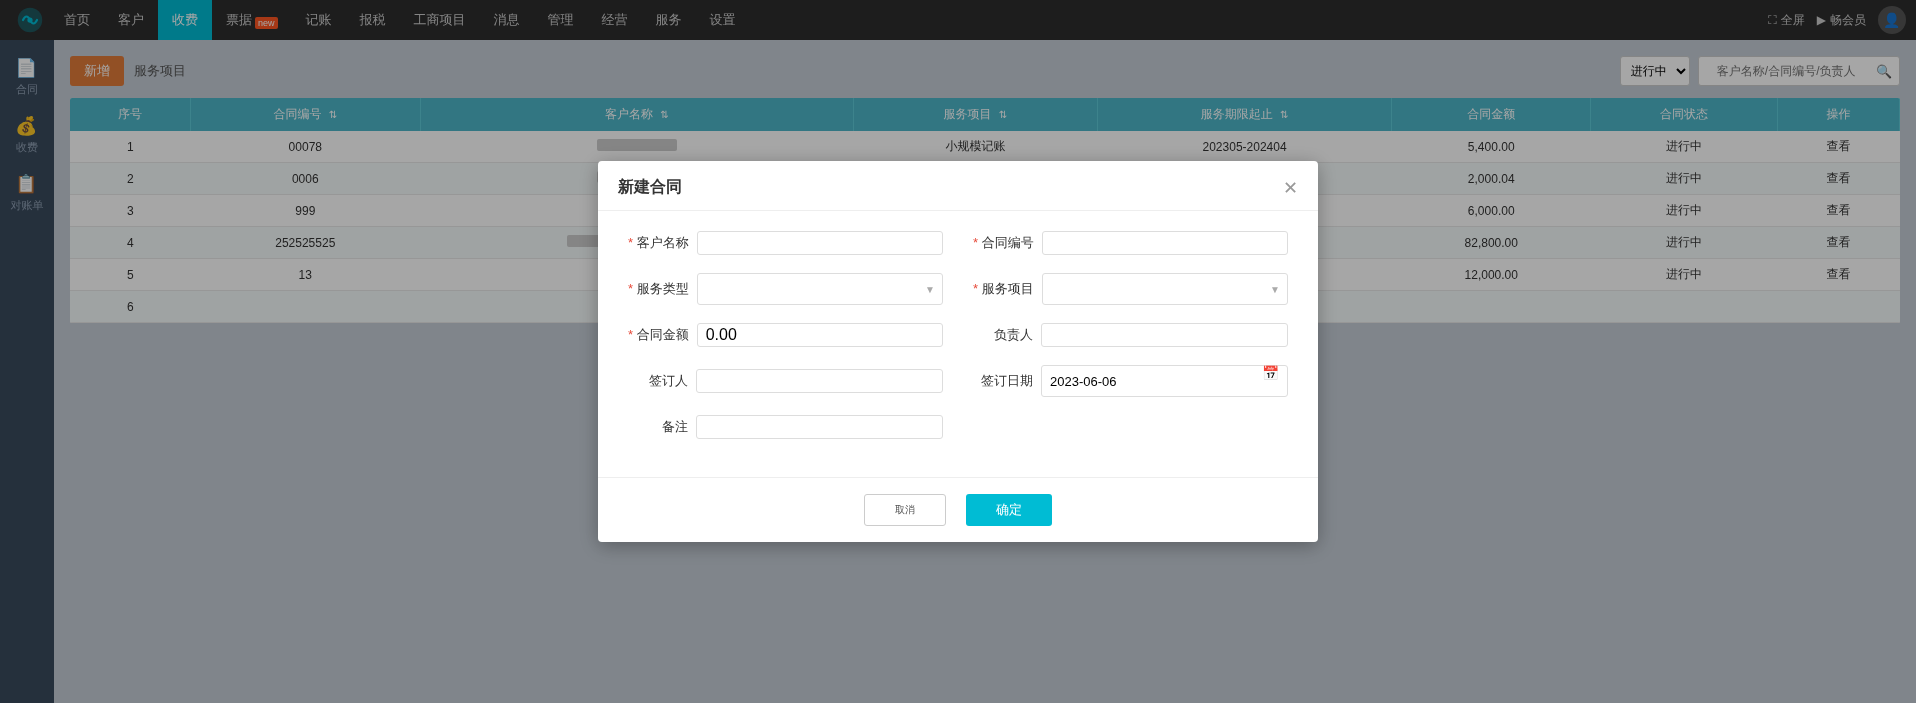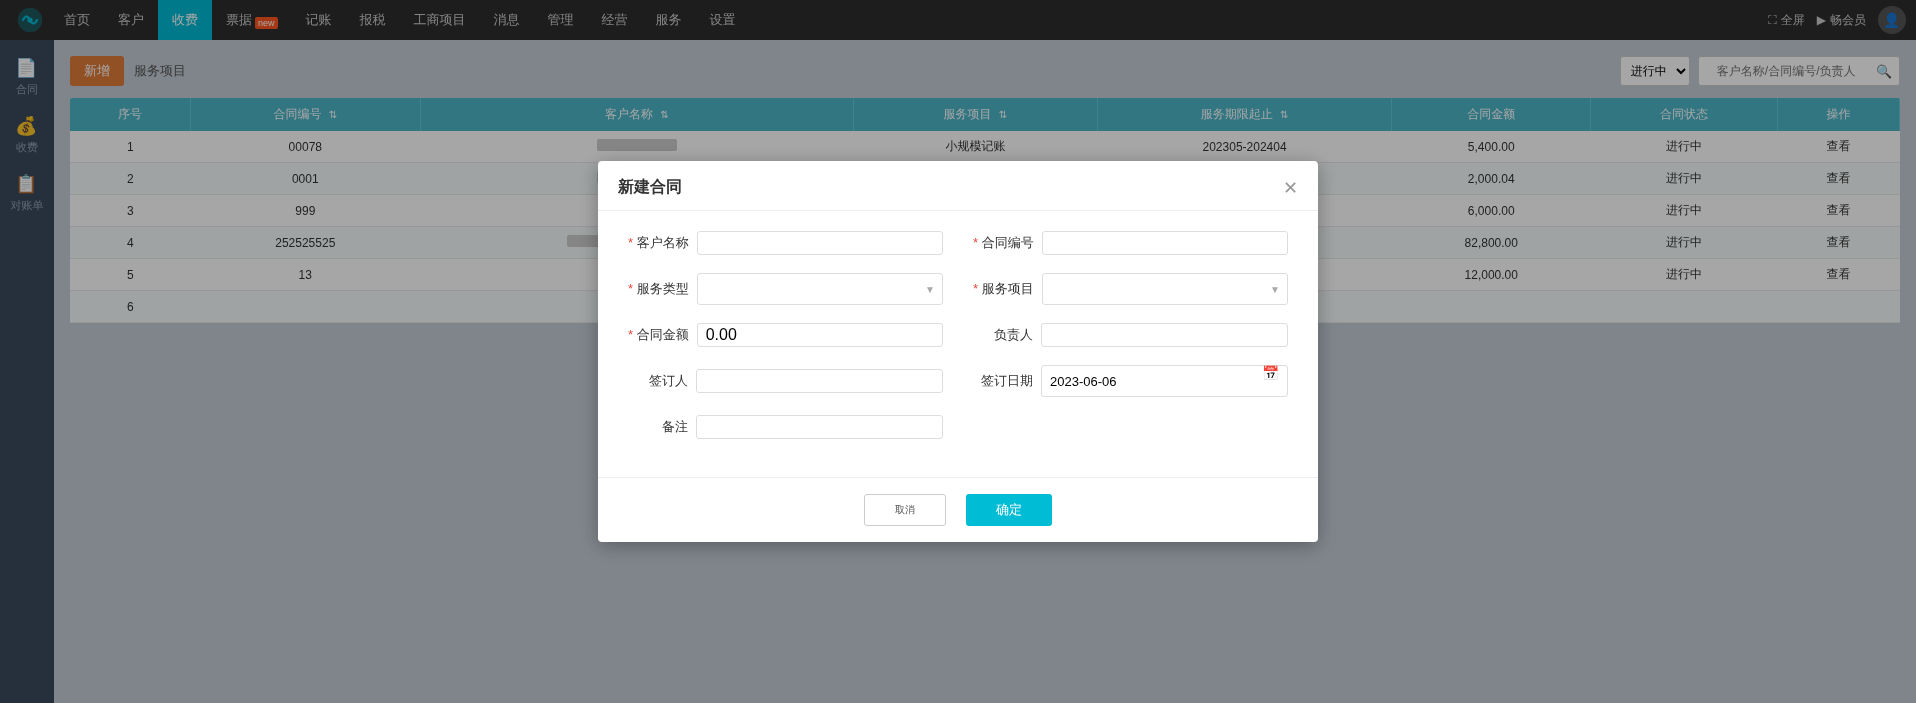--- a/index.html
+++ b/index.html
@@ -179,21 +179,21 @@
             <td>00078</td>
             <td><span class="td-blurred"></span></td>
             <td>小规模记账</td>
             <td>202305-202404</td>
             <td>5,400.00</td>
             <td>进行中</td>
             <td class="td-action">查看</td>
           </tr>
           <tr>
             <td>2</td>
-            <td>0001</td>
+            <td>0006</td>
             <td><span class="td-blurred"></span></td>
             <td>小规模记账</td>
             <td>202305-202404</td>
             <td>2,000.04</td>
             <td>进行中</td>
             <td class="td-action">查看</td>
           </tr>
           <tr>
             <td>3</td>
             <td>999</td>

